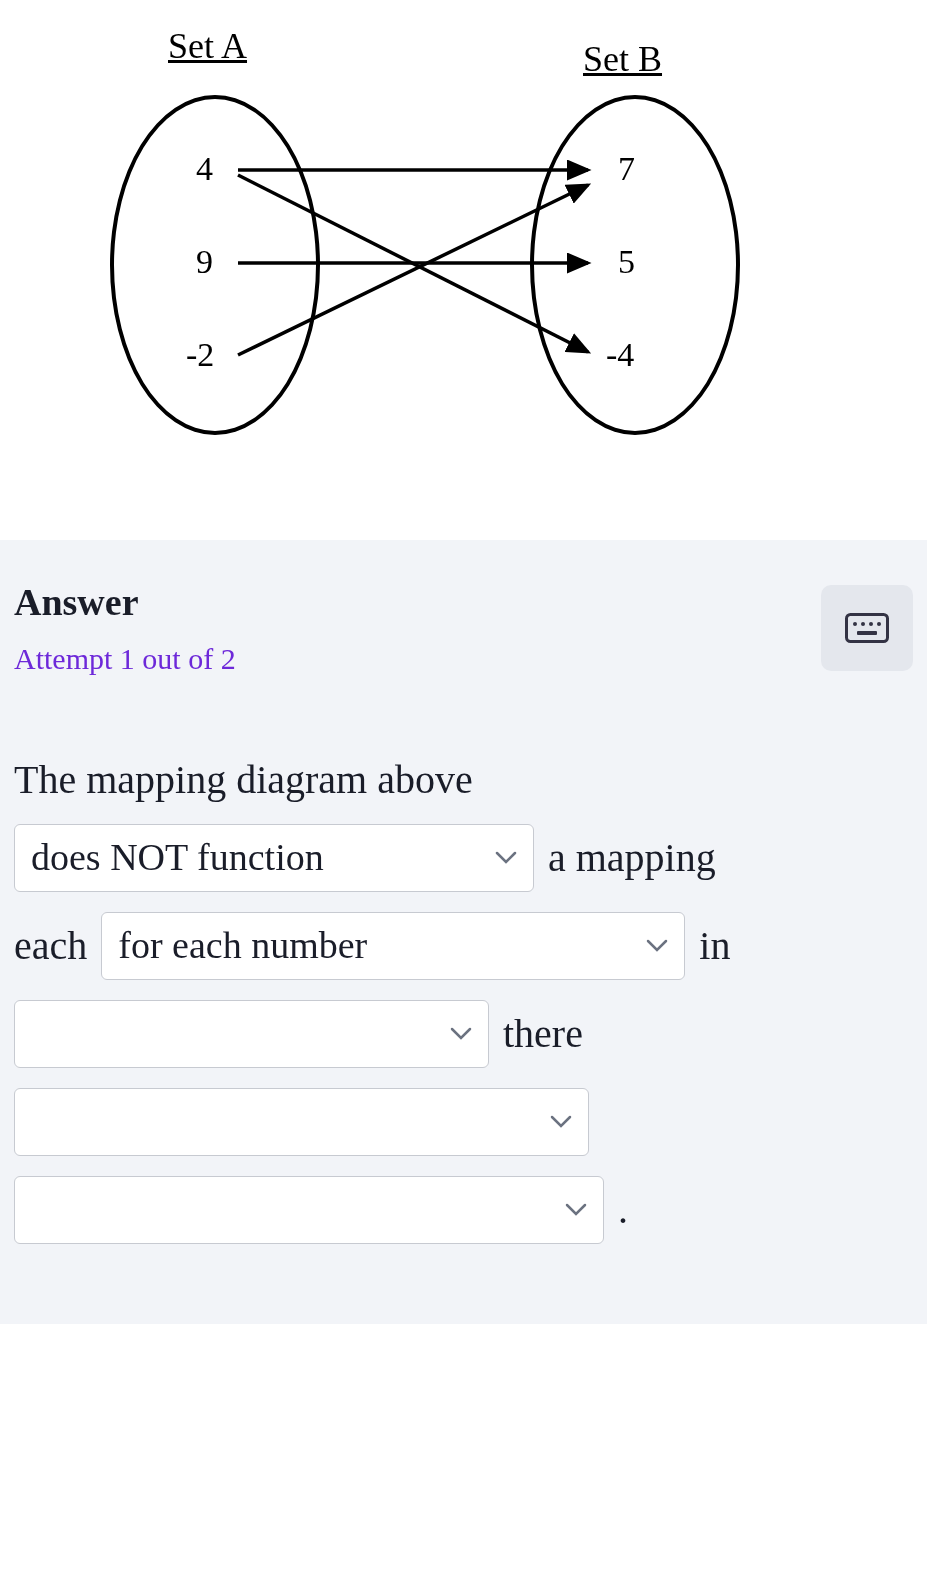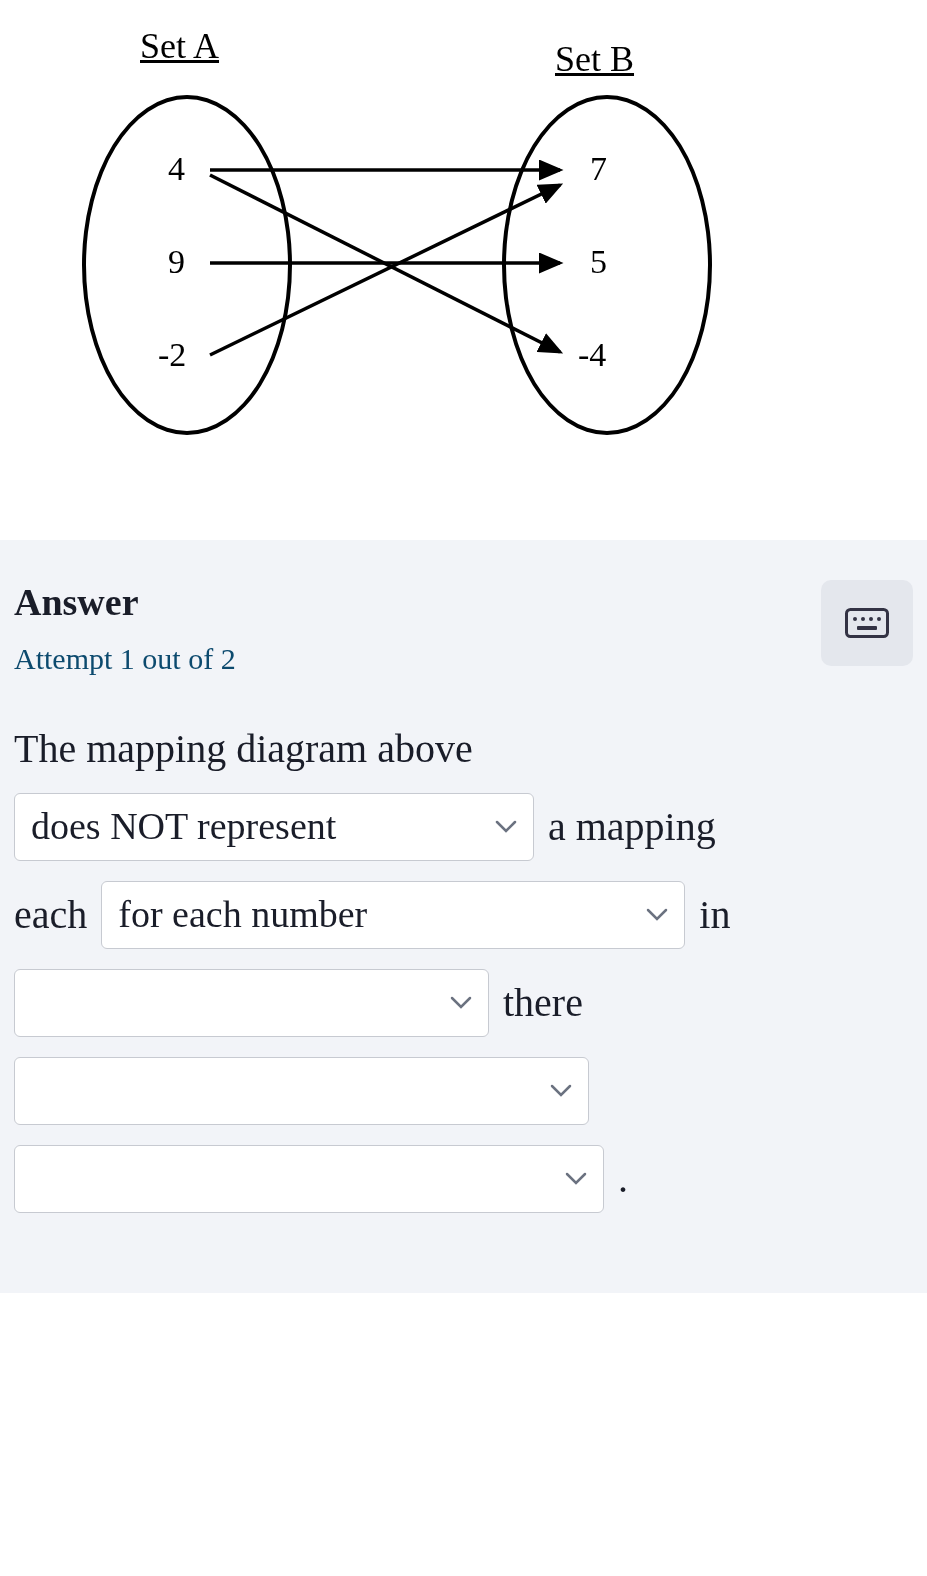--- a/index.html
+++ b/index.html
@@ -6,20 +6,21 @@
 body {
   font-family: Georgia, 'Times New Roman', serif;
   background: #fff;
   width: 927px;
 }
 .diagram-area {
   background: #fff;
   padding: 36px 0 60px 0;
   position: relative;
   height: 540px;
+  margin-left: 28px;
 }
 .set-label {
   position: absolute;
   font-size: 36px;
   text-decoration: underline;
   font-family: Georgia, serif;
 }
 .set-a-label { left: 140px; top: 25px; }
 .set-b-label { left: 555px; top: 38px; }
 .ellipse {
@@ -45,47 +46,47 @@
   height: 500px;
   pointer-events: none;
 }
 .answer-section {
   background: #f2f4f8;
   padding: 40px 14px 60px 14px;
 }
 .answer-header {
   display: flex;
   justify-content: space-between;
-  align-items: flex-start;
+  align-items: center;
 }
 .answer-title {
   font-size: 38px;
   font-weight: bold;
   font-family: Georgia, serif;
   color: #1a1d29;
 }
 .attempt-text {
   font-size: 30px;
-  color: #0c4a6e;
+  color: #6d28d9;
   margin-top: 18px;
   font-family: Georgia, serif;
 }
 .keyboard-btn {
   background: #e4e7ed;
   border: none;
   border-radius: 10px;
   width: 92px;
   height: 86px;
   display: flex;
   align-items: center;
   justify-content: center;
   cursor: pointer;
 }
 .sentence {
-  margin-top: 49px;
+  margin-top: 80px;
   font-size: 40px;
   line-height: 2.4;
   color: #1a1d29;
   font-family: Georgia, serif;
   text-align: center;
 }
 .sentence-row {
     display: flex;
     align-items: center;
     flex-wrap: wrap;
@@ -168,21 +169,21 @@
       </svg>
     </button>
   </div>
 
   <div class="sentence">
     <div class="sentence-row">
       <span class="text-frag">The mapping diagram above</span>
     </div>
     <div class="sentence-row">
       <div class="dropdown" style="width:520px;">
-        <span>does NOT represent</span>
+        <span>does NOT function</span>
         <svg class="chevron" width="22" height="14" viewBox="0 0 22 14">
             <path d="M2 2 L11 11 L20 2" stroke="#6b7280" stroke-width="2.5" fill="none" stroke-linecap="round"></path>
           </svg>
       </div>
       <span class="text-frag">a mapping</span>
     </div>
     <div class="sentence-row">
       <span class="text-frag">each</span>
       <div class="dropdown" style="width:584px;">
         <span>for each number</span>

